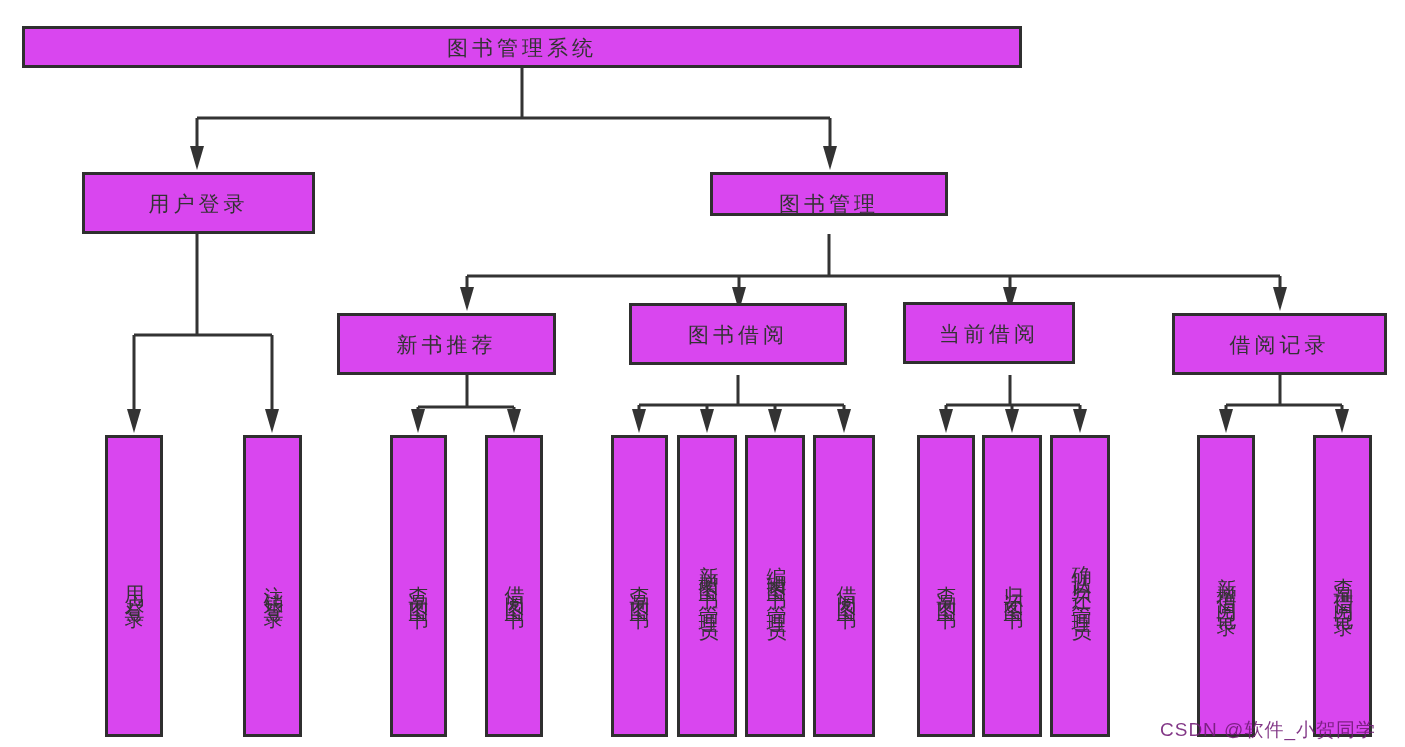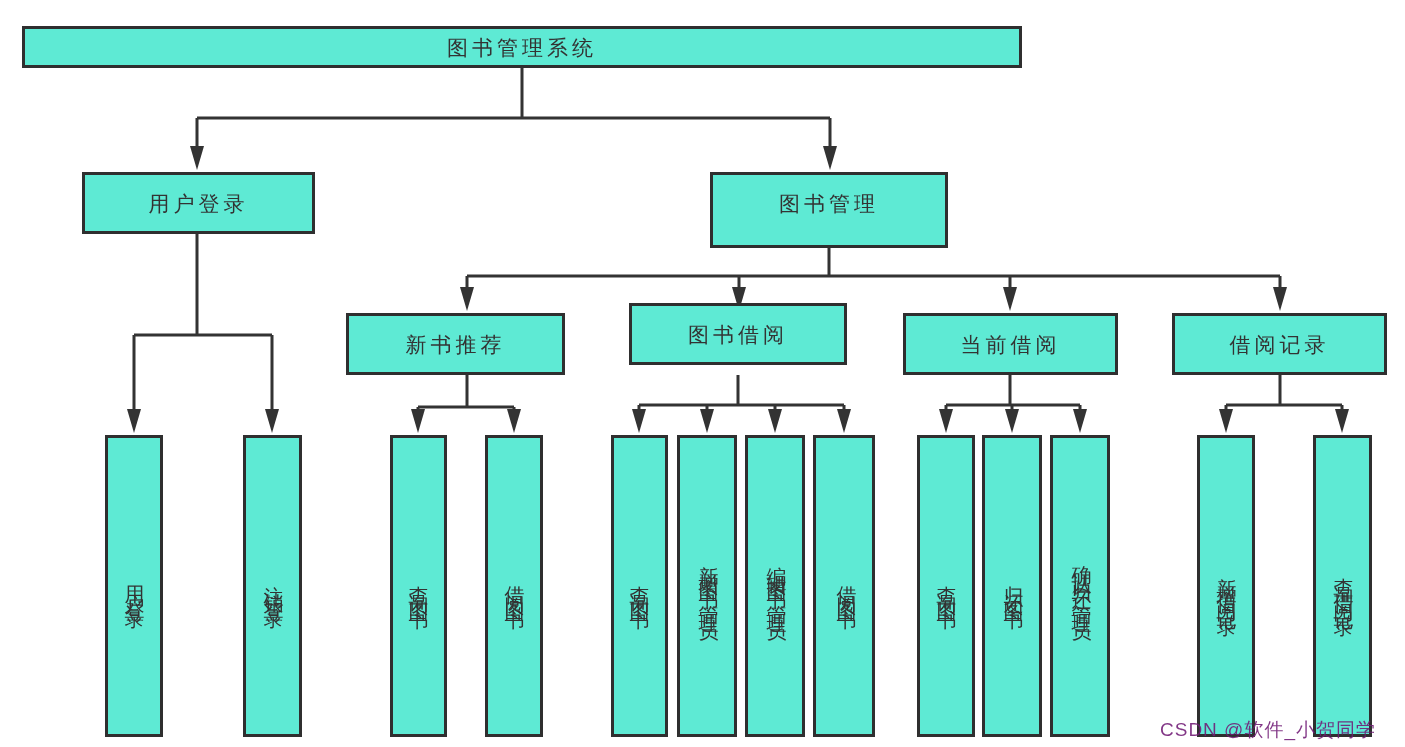--- a/index.html
+++ b/index.html
@@ -1,20 +1,20 @@
 <!DOCTYPE html>
 <html><head>
 <meta charset="utf-8">
 <style>
   html,body{margin:0;padding:0;background:#ffffff;}
   body{width:1405px;height:747px;overflow:hidden;
        font-family:"Liberation Sans","DejaVu Sans",sans-serif;}
   #canvas{position:relative;width:1405px;height:747px;background:#ffffff;}
   svg.wires{position:absolute;left:0;top:0;z-index:1;}
-  .box{position:absolute;box-sizing:border-box;background:#5eead4;
+  .box{position:absolute;box-sizing:border-box;background:#d946ef;
        border:3px solid #2f2f2f;color:#333333;z-index:2;}
   .box.h{text-align:center;font-size:21px;letter-spacing:4px;}
   .box.root{line-height:37px;font-size:21px;}
   .box.lvl{line-height:57px;}
   .box.v{writing-mode:vertical-rl;text-orientation:mixed;text-align:center;
          font-size:20px;letter-spacing:8px;line-height:50px;}
   .watermark{position:absolute;z-index:5;font-size:19px;letter-spacing:1px;
              opacity:0.88;white-space:nowrap;}
 </style>
 </head>
@@ -58,25 +58,25 @@
       <polygon points="1005,409 1019,409 1012,433"></polygon>
       <polygon points="1073,409 1087,409 1080,433"></polygon>
       <polygon points="1219,409 1233,409 1226,433"></polygon>
       <polygon points="1335,409 1349,409 1342,433"></polygon>
     </g>
   </svg>
 
   <div class="box h root" style="left:22px;top:26px;width:1000px;height:42px;">图书管理系统</div>
 
   <div class="box h lvl" style="left:82px;top:172px;width:233px;height:62px;">用户登录</div>
-  <div class="box h lvl" style="left:710px;top:172px;width:238px;height:76px;">图书管理</div>
+  <div class="box h lvl" style="left:710px;top:172px;width:238px;height:44px;">图书管理</div>
 
-  <div class="box h lvl" style="left:346px;top:313px;width:219px;height:62px;">新书推荐</div>
+  <div class="box h lvl" style="left:337px;top:313px;width:219px;height:62px;">新书推荐</div>
   <div class="box h lvl" style="left:629px;top:303px;width:218px;height:62px;">图书借阅</div>
-  <div class="box h lvl" style="left:903px;top:313px;width:215px;height:62px;">当前借阅</div>
+  <div class="box h lvl" style="left:903px;top:302px;width:172px;height:62px;">当前借阅</div>
   <div class="box h lvl" style="left:1172px;top:313px;width:215px;height:62px;">借阅记录</div>
 
   <div class="box v" style="left:105px;top:435px;width:58px;height:302px;">用户登录</div>
   <div class="box v" style="left:243px;top:435px;width:59px;height:302px;">注销登录</div>
 
   <div class="box v" style="left:390px;top:435px;width:57px;height:302px;">查询图书</div>
   <div class="box v" style="left:485px;top:435px;width:58px;height:302px;">借阅图书</div>
 
   <div class="box v" style="left:611px;top:435px;width:57px;height:302px;">查询图书</div>
   <div class="box v" style="left:677px;top:435px;width:60px;height:302px;">新增图书（管理员）</div>

